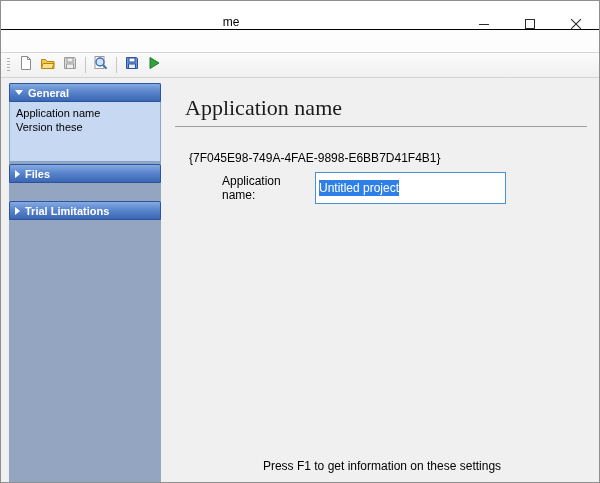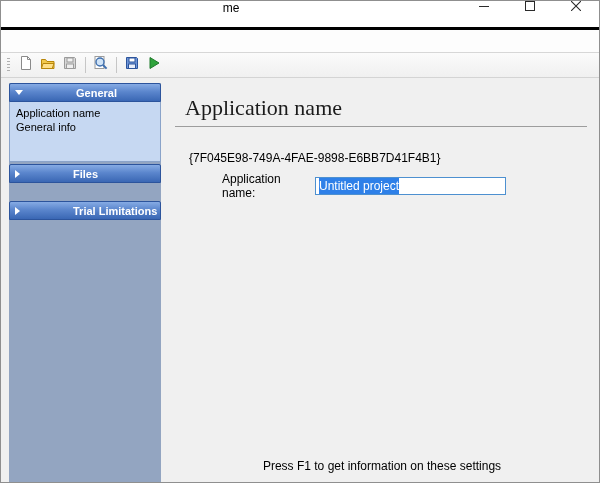--- a/index.html
+++ b/index.html
@@ -2,22 +2,22 @@
 <html><head>
 <meta charset="utf-8">
 <style>
   * { margin:0; padding:0; box-sizing:border-box; }
   html,body { width:600px; height:483px; overflow:hidden; background:#e8e8e8;
               font-family:"Liberation Sans", sans-serif; }
   .window { width:600px; height:483px; border:1px solid #8f8f8f; background:#f0f0f0;
             display:flex; flex-direction:column; }
 
   
-  .titlebar { height:29px; background:#ffffff; display:flex; align-items:flex-start; flex:0 0 auto;
-              border-bottom:3px solid #000000; }
+  .titlebar { height:29px; background:#ffffff; display:flex; align-items:flex-end; flex:0 0 auto;
+              border-bottom:1px solid #000000; }
   .title-area { flex:1; display:flex; align-items:center; justify-content:center;
                 font-size:12px; color:#000; }
   .win-controls { display:flex; }
   .win-btn { width:46px; display:flex; align-items:center; justify-content:center; cursor:default; }
   .win-btn svg { display:block; }
 
   
   .menustrip { height:23px; background:#fdfdfd; border-bottom:1px solid #d7d7d7; flex:0 0 auto; }
 
   
@@ -32,21 +32,21 @@
 
   
   .body-row { flex:1; display:flex; background:#f0f0f0; overflow:hidden; }
 
   
   .left-pane { flex:0 0 160px; padding:5px 0 0 8px; }
   .sidebar { height:100%; width:152px; background:#93a5c1; display:flex; flex-direction:column; }
   .nav-header { height:19px; flex:0 0 auto; display:flex; align-items:center; padding-left:5px;
                 color:#ffffff; font-size:11px; font-weight:bold; cursor:pointer;
                 background:linear-gradient(#86abe4,#5b86cd 45%,#3a67b4);
-                border:1px solid #2c549c; border-radius:2px 2px 0 0;gap:48px; }
+                border:1px solid #2c549c; border-radius:2px 2px 0 0; }
   .tri { flex:0 0 auto; margin-right:5px; }
   .tri-down { width:0; height:0; border-left:4px solid transparent; border-right:4px solid transparent;
               border-top:5px solid #ffffff; }
   .tri-right { width:0; height:0; border-top:4px solid transparent; border-bottom:4px solid transparent;
                border-left:5px solid #ffffff; }
   .nav-panel { height:60px; flex:0 0 auto; background:#c6d8f2; border:1px solid #8aa3c9;
                border-top:none; padding:4px 0 0 6px; }
   .nav-item { font-size:11px; color:#000; line-height:14px; cursor:pointer; }
   .gap2 { height:2px; flex:0 0 auto; }
   .gap9 { height:9px; flex:0 0 auto; }
@@ -55,21 +55,21 @@
   
   .content { flex:1; position:relative; padding:0 8px 0 13px; }
   .page-title { font-family:"Liberation Serif", serif; font-weight:normal; font-size:22px;
                 color:#1b1b1b; margin:17px 0 0 11px; }
   .rule { border:none; border-top:1px solid #9d9d9d; margin:5px 4px 0 1px; }
   .field-row { display:flex; align-items:center; margin-left:15px; font-size:12px; color:#000; }
   .row-1 { margin-top:24px; }
   .row-2 { margin-top:7px;margin-left:48px; }
   .field-label { width:93px; flex:0 0 auto; }
   .field-value { white-space:nowrap; }
-  .textbox { width:191px; height:18px; background:#ffffff; border:1px solid #4d90d0;
+  .textbox { width:191px; height:32px; background:#ffffff; border:1px solid #4d90d0;
              display:flex; align-items:center; padding:0 3px; font-size:12px; cursor:text; }
   .sel { background:#2e80e8; color:#ffffff; padding:1px 0; }
   .footer-hint { position:absolute; left:4px; right:0; bottom:9px; text-align:center;
                  font-size:12px; color:#000; }
 </style>
 </head>
 <body>
 
 <div class="window">
 
@@ -170,21 +170,21 @@
 
     <div class="left-pane">
       <div class="sidebar">
 
         <div class="nav-header">
           <span class="tri tri-down"></span>
           <span>General</span>
         </div>
         <div class="nav-panel">
           <div class="nav-item">Application name</div>
-          <div class="nav-item">General info</div>
+          <div class="nav-item">Version these</div>
         </div>
 
         <div class="gap2"></div>
 
         <div class="nav-header">
           <span class="tri tri-right"></span>
           <span>Files</span>
         </div>
 
         <div class="gap9"></div>

